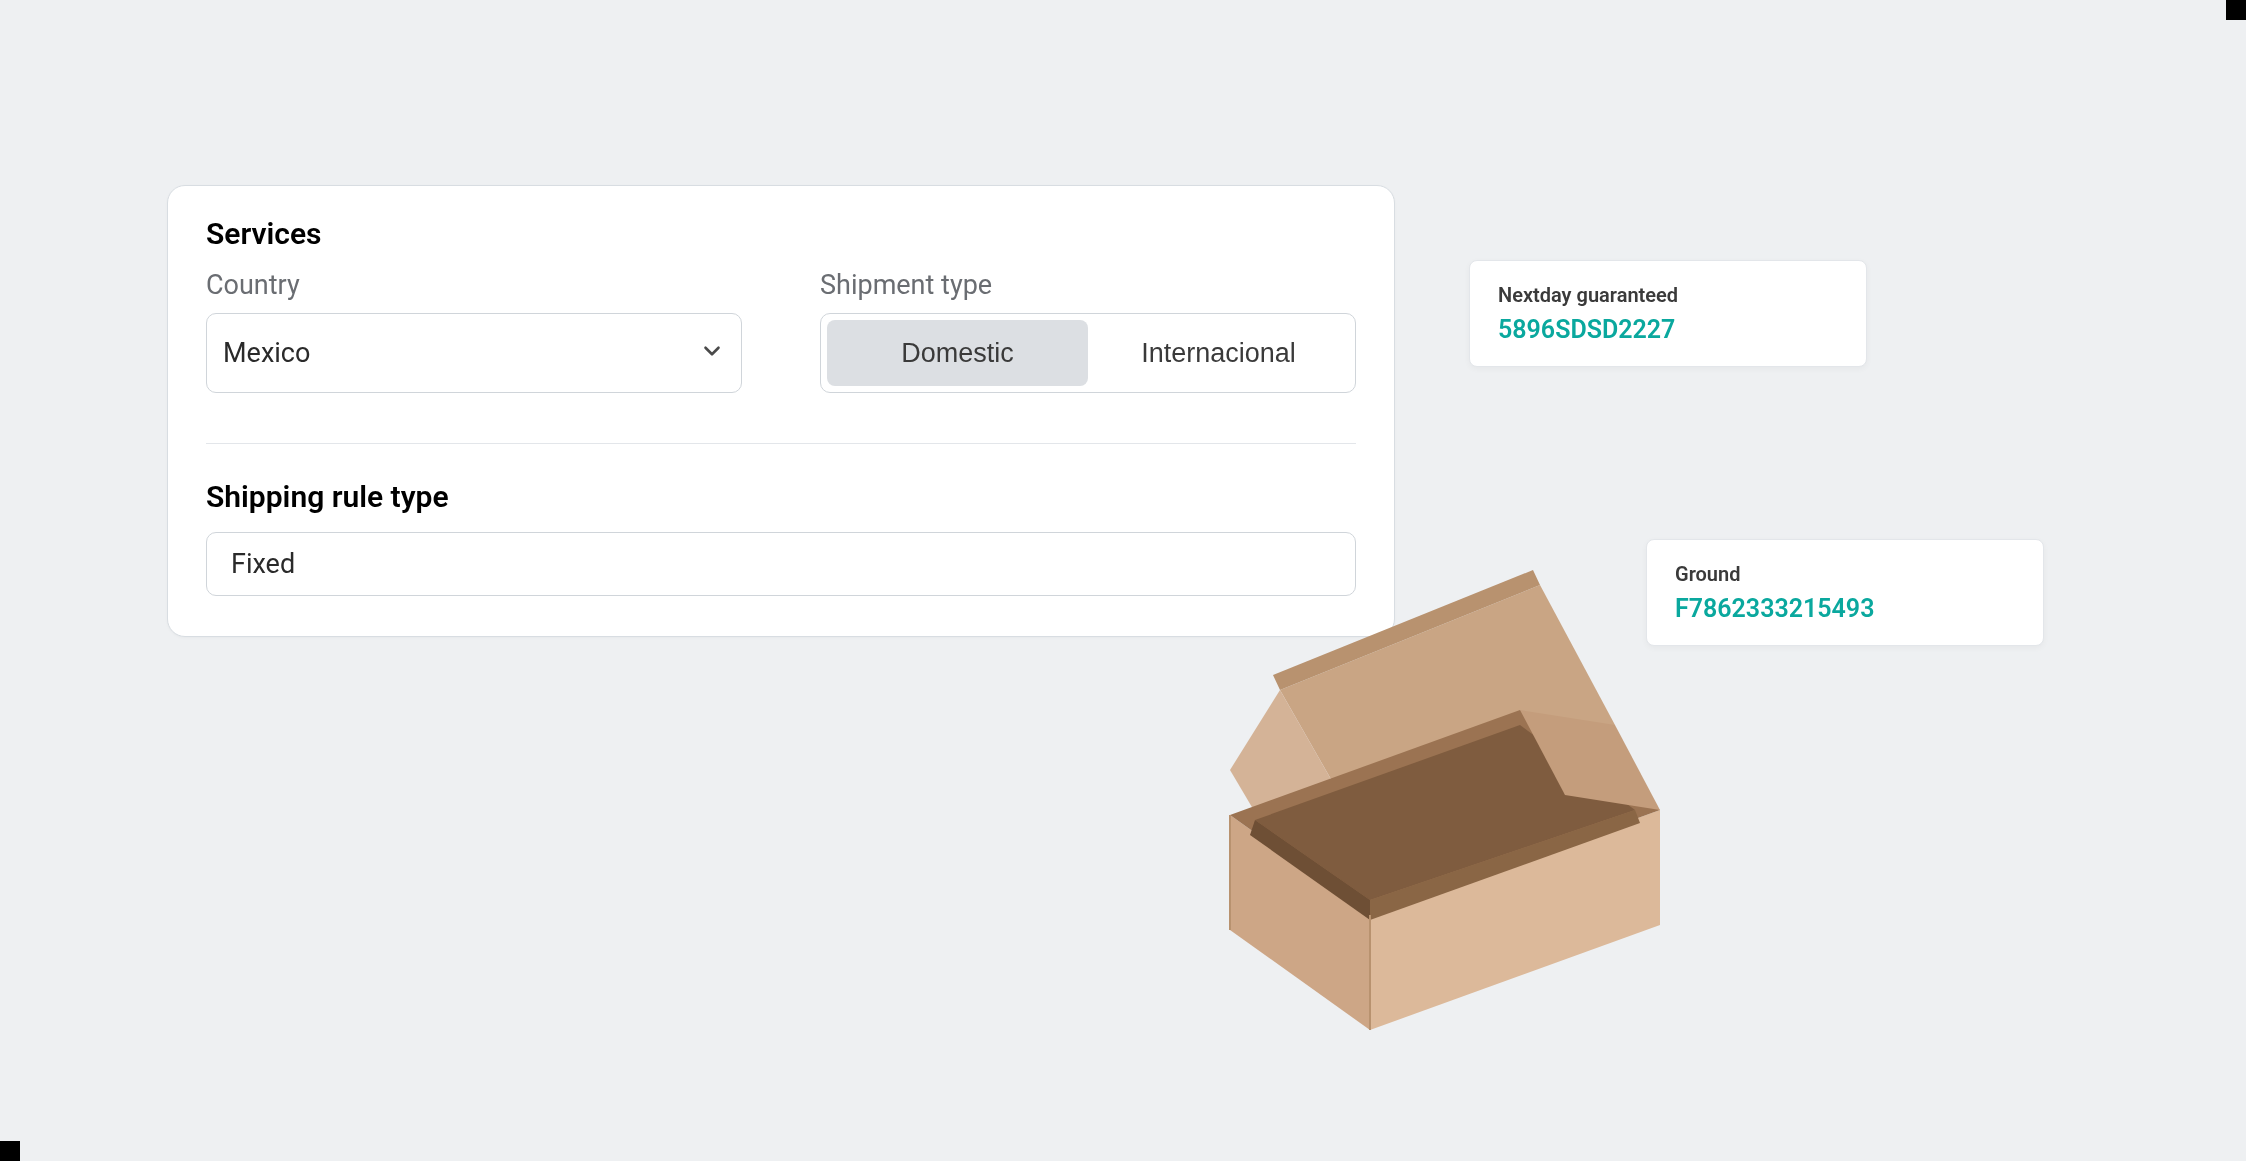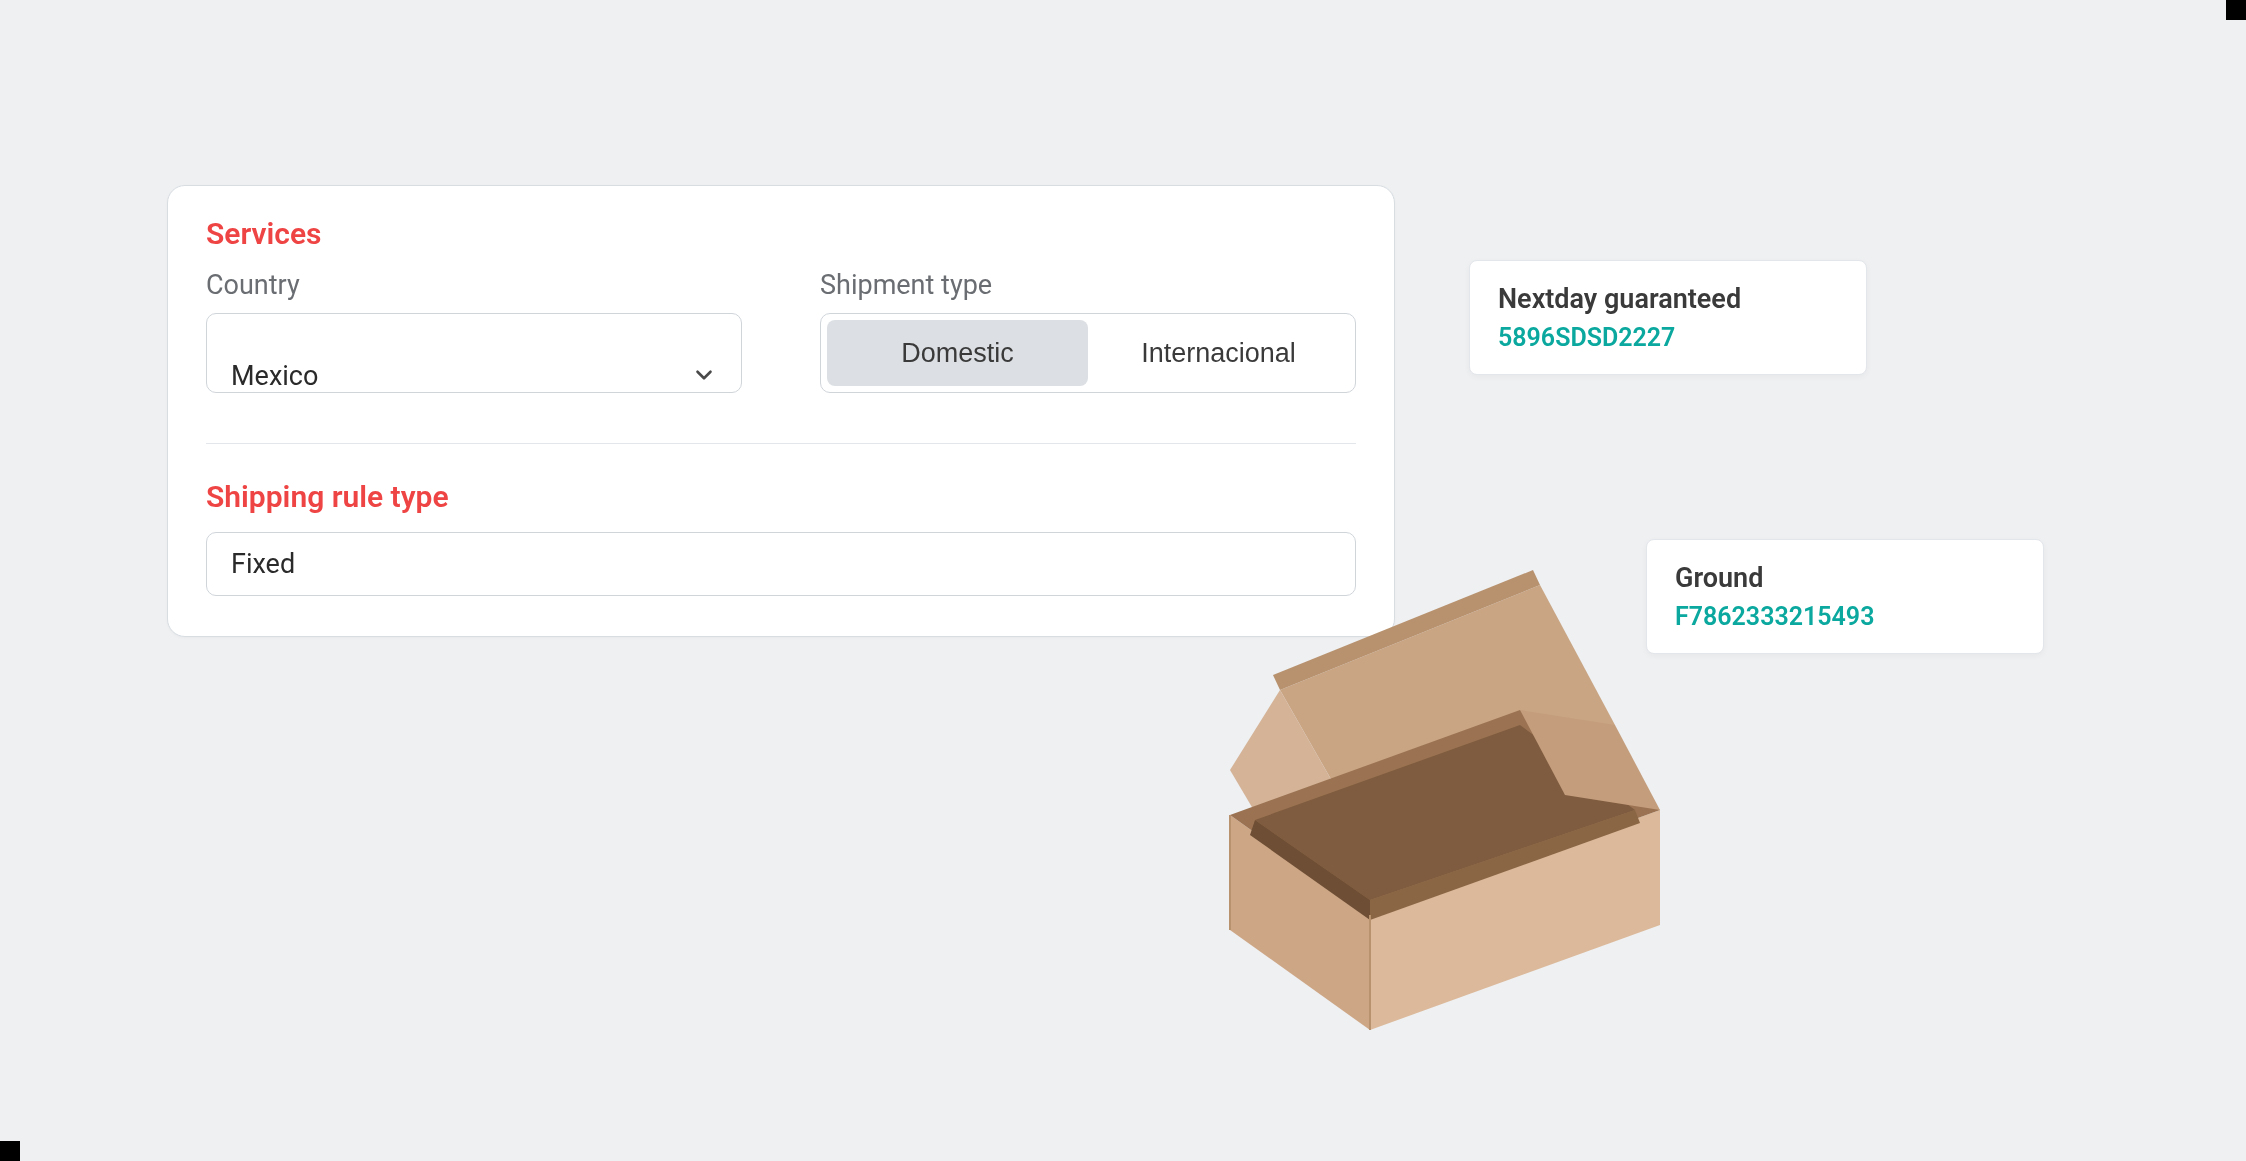--- a/index.html
+++ b/index.html
@@ -66,21 +66,21 @@
     .close-btn svg {
       width: 30px;
       height: 30px;
     }
     .dialog-body {
       padding: 30px 38px 40px 38px;
     }
     .section-title {
       font-size: 30px;
       font-weight: 600;
-      color: #ef4444;
+      color: #000000;
       margin-bottom: 18px;
     }
     .form-row {
       display: flex;
       gap: 78px;
     }
     .form-field {
       flex: 1;
     }
     .field-label {
@@ -89,22 +89,22 @@
       font-weight: 400;
       margin-bottom: 12px;
       display: block;
     }
     .select-control {
       position: relative;
       border: 1px solid #d0d5da;
       border-radius: 10px;
       height: 80px;
       display: flex;
-      align-items: flex-end;
-      padding: 0 24px;
+      align-items: center;
+      padding: 0 16px;
       background: #fff;
       cursor: pointer;
     }
     .select-value {
       font-size: 27px;
       color: #2a2a2a;
       flex: 1;
     }
     .chevron {
       color: #4a4a4a;
@@ -166,21 +166,21 @@
       left: 1469px;
       top: 260px;
       width: 398px;
     }
     .info-card-2 {
       left: 1646px;
       top: 539px;
       width: 398px;
     }
     .card-title {
-      font-size: 27px;
+      font-size: 20px;
       font-weight: 600;
       color: #3a3a3a;
       margin-bottom: 8px;
     }
     .card-code {
       font-size: 25px;
       font-weight: 600;
       color: #0aa89e;
     }
     .box-illustration {

